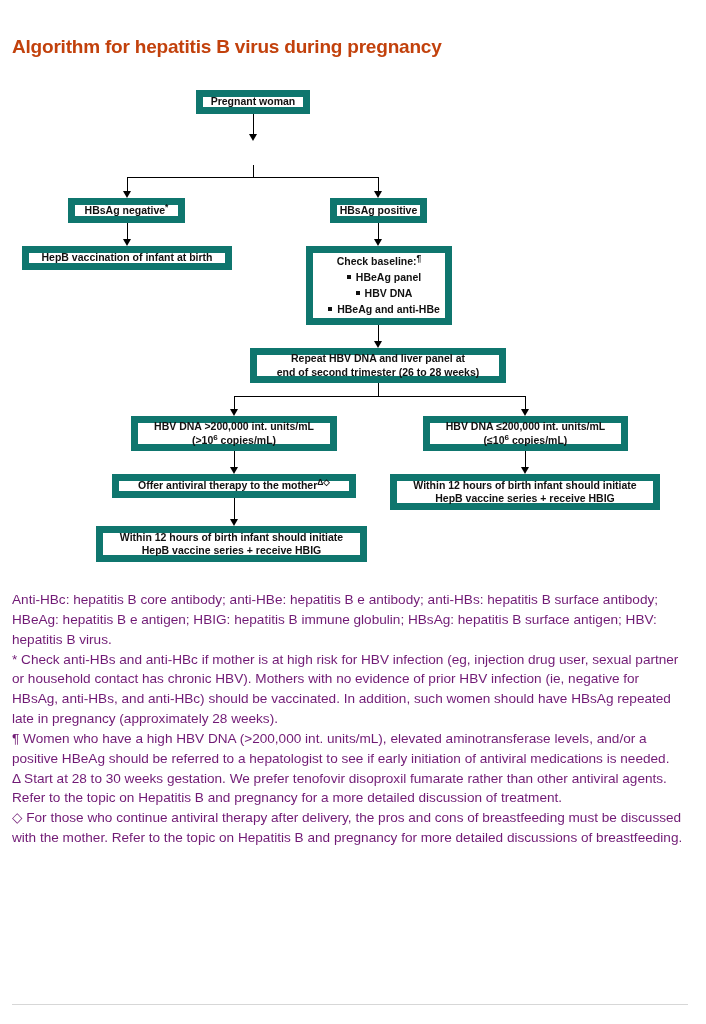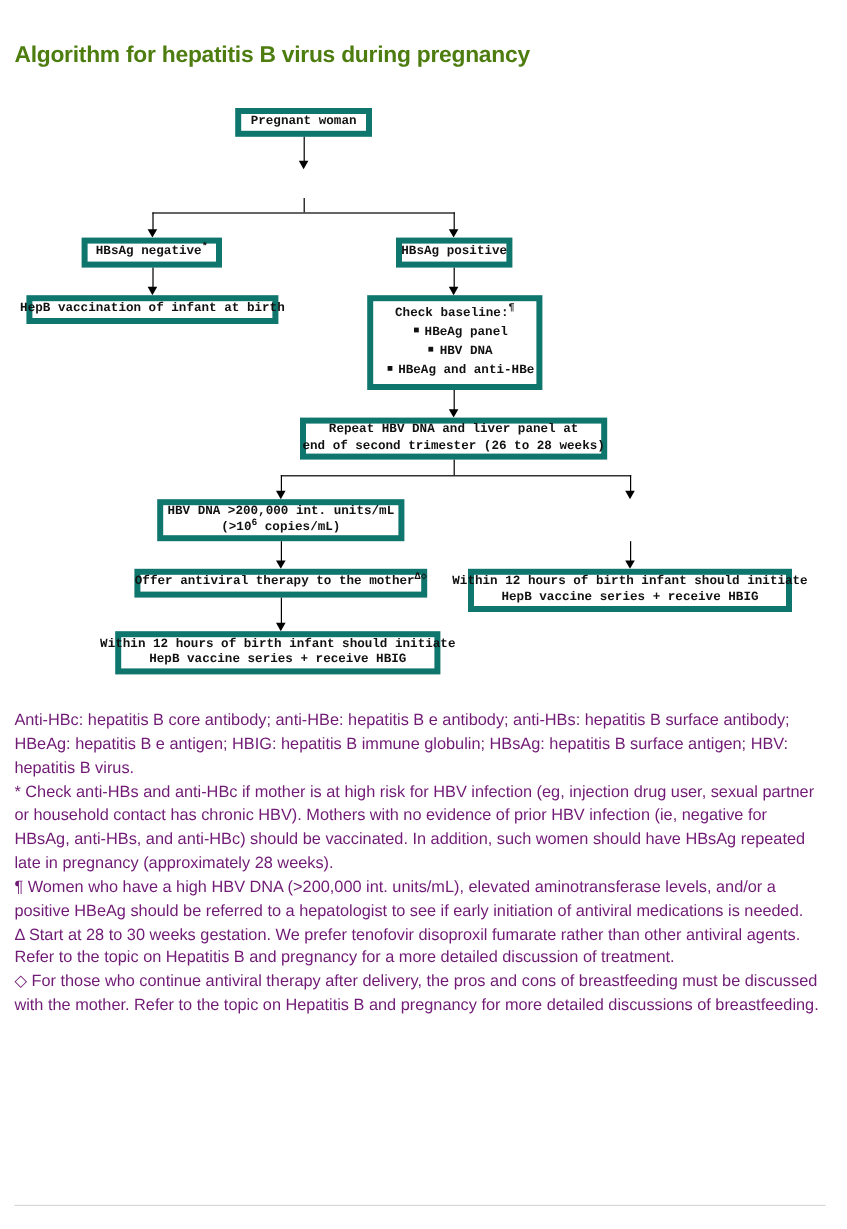--- a/index.html
+++ b/index.html
@@ -15,47 +15,46 @@
     position: relative;
     overflow: hidden;
   }
   .page-title {
     position: absolute;
     left: 12px;
     top: 36px;
     font-size: 19px;
     font-weight: bold;
     letter-spacing: -0.2px;
-    color: #4d7c0f;
+    color: #c2410c;
   }
 
   
   #flowchart {
     position: absolute;
     left: 0;
     top: 85px;
     width: 706px;
     height: 490px;
   }
   .node {
     position: absolute;
     box-sizing: border-box;
-    border: 5px solid #0f766e;
+    border: 7px solid #0f766e;
     background: #ffffff;
     font-size: 10.5px;
     font-weight: bold;
     color: #111111;
     line-height: 1.25;
     display: flex;
     flex-direction: column;
     align-items: center;
     justify-content: center;
     text-align: center;
     padding: 3px 6px;
-    font-family: Liberation Mono, monospace;
   }
   .node.left-align {
     align-items: center;
     text-align: left;
     padding: 4px 8px;
   }
   .node .line { display: block; white-space: nowrap; }
   .bullet-row {
     display: block;
     white-space: nowrap;
@@ -183,20 +182,24 @@
   <div class="vline" style="left:234px; top:311px; height:15px;"></div>
   <div class="arrowhead" style="left:230px; top:324px;"></div>
   <div class="vline" style="left:525px; top:311px; height:15px;"></div>
   <div class="arrowhead" style="left:521px; top:324px;"></div>
 
   <div class="node" style="left:131px; top:331px; width:206px; height:35px;">
     <span class="line">HBV DNA &gt;200,000 int. units/mL</span>
     <span class="line"><span>(&gt;10</span><sup class="expo">6</sup><span> copies/mL)</span></span>
   </div>
 
+  <div class="node" style="left:423px; top:331px; width:205px; height:35px;">
+    <span class="line">HBV DNA ≤200,000 int. units/mL</span>
+    <span class="line"><span>(≤10</span><sup class="expo">6</sup><span> copies/mL)</span></span>
+  </div>
 
   <div class="vline" style="left:234px; top:366px; height:18px;"></div>
   <div class="arrowhead" style="left:230px; top:382px;"></div>
 
   <div class="node" style="left:112px; top:389px; width:244px; height:24px;">
     <span class="line"><span>Offer antiviral therapy to the mother</span><sup class="marker">Δ◇</sup></span>
   </div>
 
   <div class="vline" style="left:525px; top:366px; height:18px;"></div>
   <div class="arrowhead" style="left:521px; top:382px;"></div>

